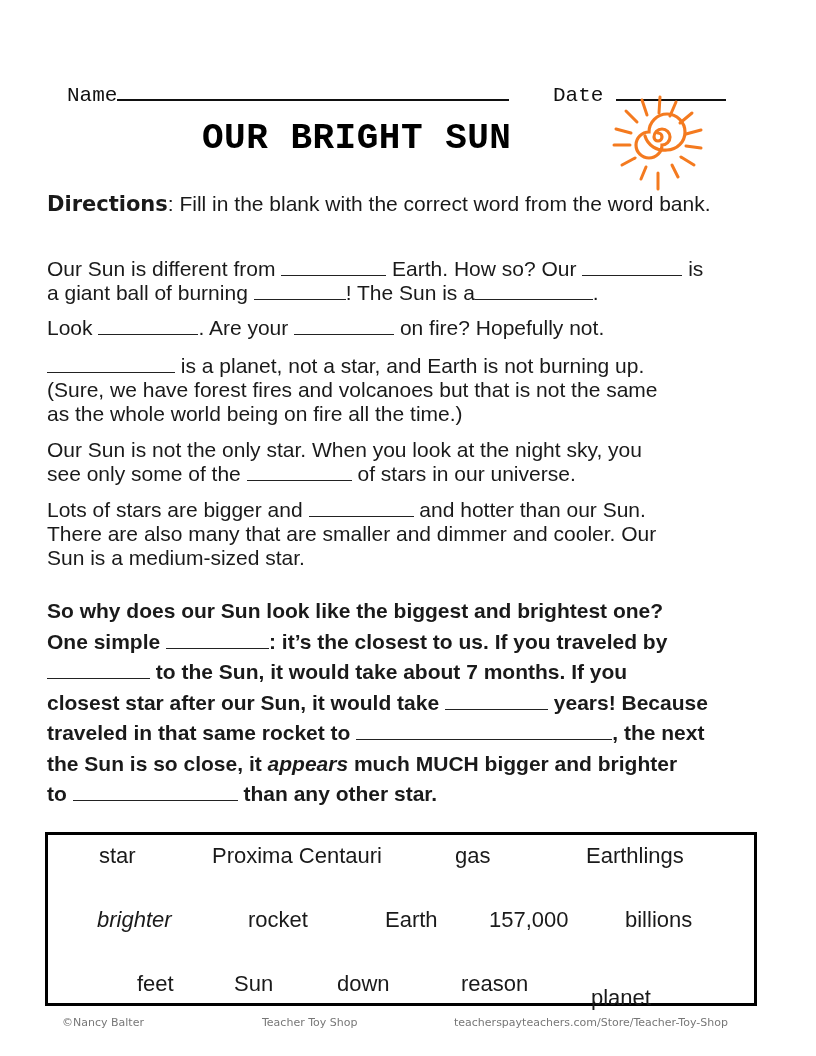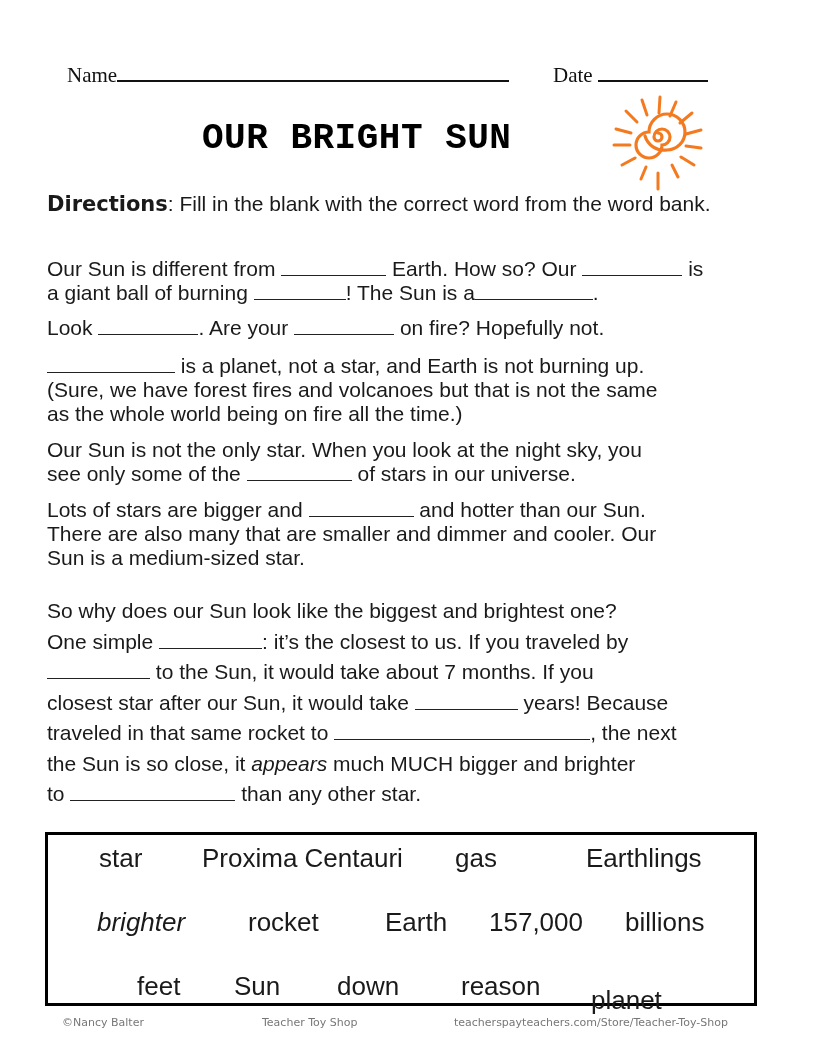--- a/index.html
+++ b/index.html
@@ -1,27 +1,27 @@
 <!DOCTYPE html>
 <html><head>
 <meta charset="utf-8">
 <style>
   html, body { margin: 0; padding: 0; background: #ffffff; }
   body { width: 816px; height: 1056px; position: relative; overflow: hidden; color: #1a1a1a; }
   .abs { position: absolute; white-space: nowrap; }
-  .hdr { font-family: Liberation Serif, serif; font-size: 21px; color: #111; }
+  .hdr { font-family: Liberation Mono, monospace; font-size: 21px; color: #111; margin-top: 19px; }
   .uline { display: inline-block; border-bottom: 2px solid #111; vertical-align: baseline; }
   .title { font-family: Liberation Mono, monospace; font-weight: bold; font-size: 36px; letter-spacing: 0.5px; color: #000; }
   .body-text { font-family: "Liberation Sans", sans-serif; font-size: 21px; line-height: 24px; color: #1a1a1a; }
   .dir-bold { font-weight: bold; font-size: 21px; }
   .blank { display: inline-block; border-bottom: 1px solid #222; height: 18px; vertical-align: baseline; }
   .para { position: absolute; left: 47px; width: 740px; }
   .line { white-space: nowrap; }
   .wordbox { position: absolute; left: 45px; top: 832px; width: 706px; height: 168px; border: 3px solid #000; }
-  .word { position: absolute; font-family: "Liberation Sans", sans-serif; font-size: 26px; color: #1a1a1a; white-space: nowrap; }
+  .word { position: absolute; font-family: "Liberation Sans", sans-serif; font-size: 22px; color: #1a1a1a; white-space: nowrap; }
   .footer { position: absolute; top: 1016px; font-family: "DejaVu Sans", sans-serif; font-size: 11px; color: #777; white-space: nowrap; }
 </style>
 </head>
 <body>
 
 <div class="abs hdr" style="left:67px; top:60px;">
   <span>Name</span><span class="uline" style="width:392px; height:20px;"></span>
 </div>
 <div class="abs hdr" style="left:553px; top:60px;">
   <span>Date</span> <span class="uline" style="width:110px; height:20px;"></span>
@@ -74,33 +74,33 @@
   <div class="line">Our Sun is not the only star. When you look at the night sky, you</div>
   <div class="line"><span>see only some of the </span><span class="blank" style="width:105px;"></span><span> of stars in our universe.</span></div>
 </div>
 
 <div class="para body-text" style="top:498px;">
   <div class="line"><span>Lots of stars are bigger and </span><span class="blank" style="width:105px;"></span><span> and hotter than our Sun.</span></div>
   <div class="line">There are also many that are smaller and dimmer and cooler. Our</div>
   <div class="line">Sun is a medium-sized star.</div>
 </div>
 
-<div class="para body-text" style="top:596px; line-height:30.5px;">
+<div class="para body-text" style="top:596px; line-height:30.5px;font-weight:bold;">
   <div class="line">So why does our Sun look like the biggest and brightest one?</div>
   <div class="line"><span>One simple </span><span class="blank" style="width:103px;"></span><span>: it’s the closest to us. If you traveled by</span></div>
   <div class="line"><span class="blank" style="width:103px;"></span><span> to the Sun, it would take about 7 months. If you</span></div>
   <div class="line"><span>closest star after our Sun, it would take </span><span class="blank" style="width:103px;"></span><span> years! Because</span></div>
   <div class="line"><span>traveled in that same rocket to </span><span class="blank" style="width:256px;"></span><span>, the next</span></div>
   <div class="line"><span>the Sun is so close, it </span><i>appears</i><span> much MUCH bigger and brighter</span></div>
   <div class="line"><span>to </span><span class="blank" style="width:165px;"></span><span> than any other star.</span></div>
 </div>
 
 <div class="wordbox">
   <span class="word" style="left:51px; top:8px;">star</span>
-  <span class="word" style="left:154px; top:8px;">Proxima Centauri</span>
+  <span class="word" style="left:164px; top:8px;">Proxima Centauri</span>
   <span class="word" style="left:407px; top:8px;">gas</span>
   <span class="word" style="left:538px; top:8px;">Earthlings</span>
 
   <span class="word" style="left:49px; top:72px;font-style:italic;">brighter</span>
   <span class="word" style="left:200px; top:72px;">rocket</span>
   <span class="word" style="left:337px; top:72px;">Earth</span>
   <span class="word" style="left:441px; top:72px;">157,000</span>
   <span class="word" style="left:577px; top:72px;">billions</span>
 
   <span class="word" style="left:89px; top:136px;">feet</span>

